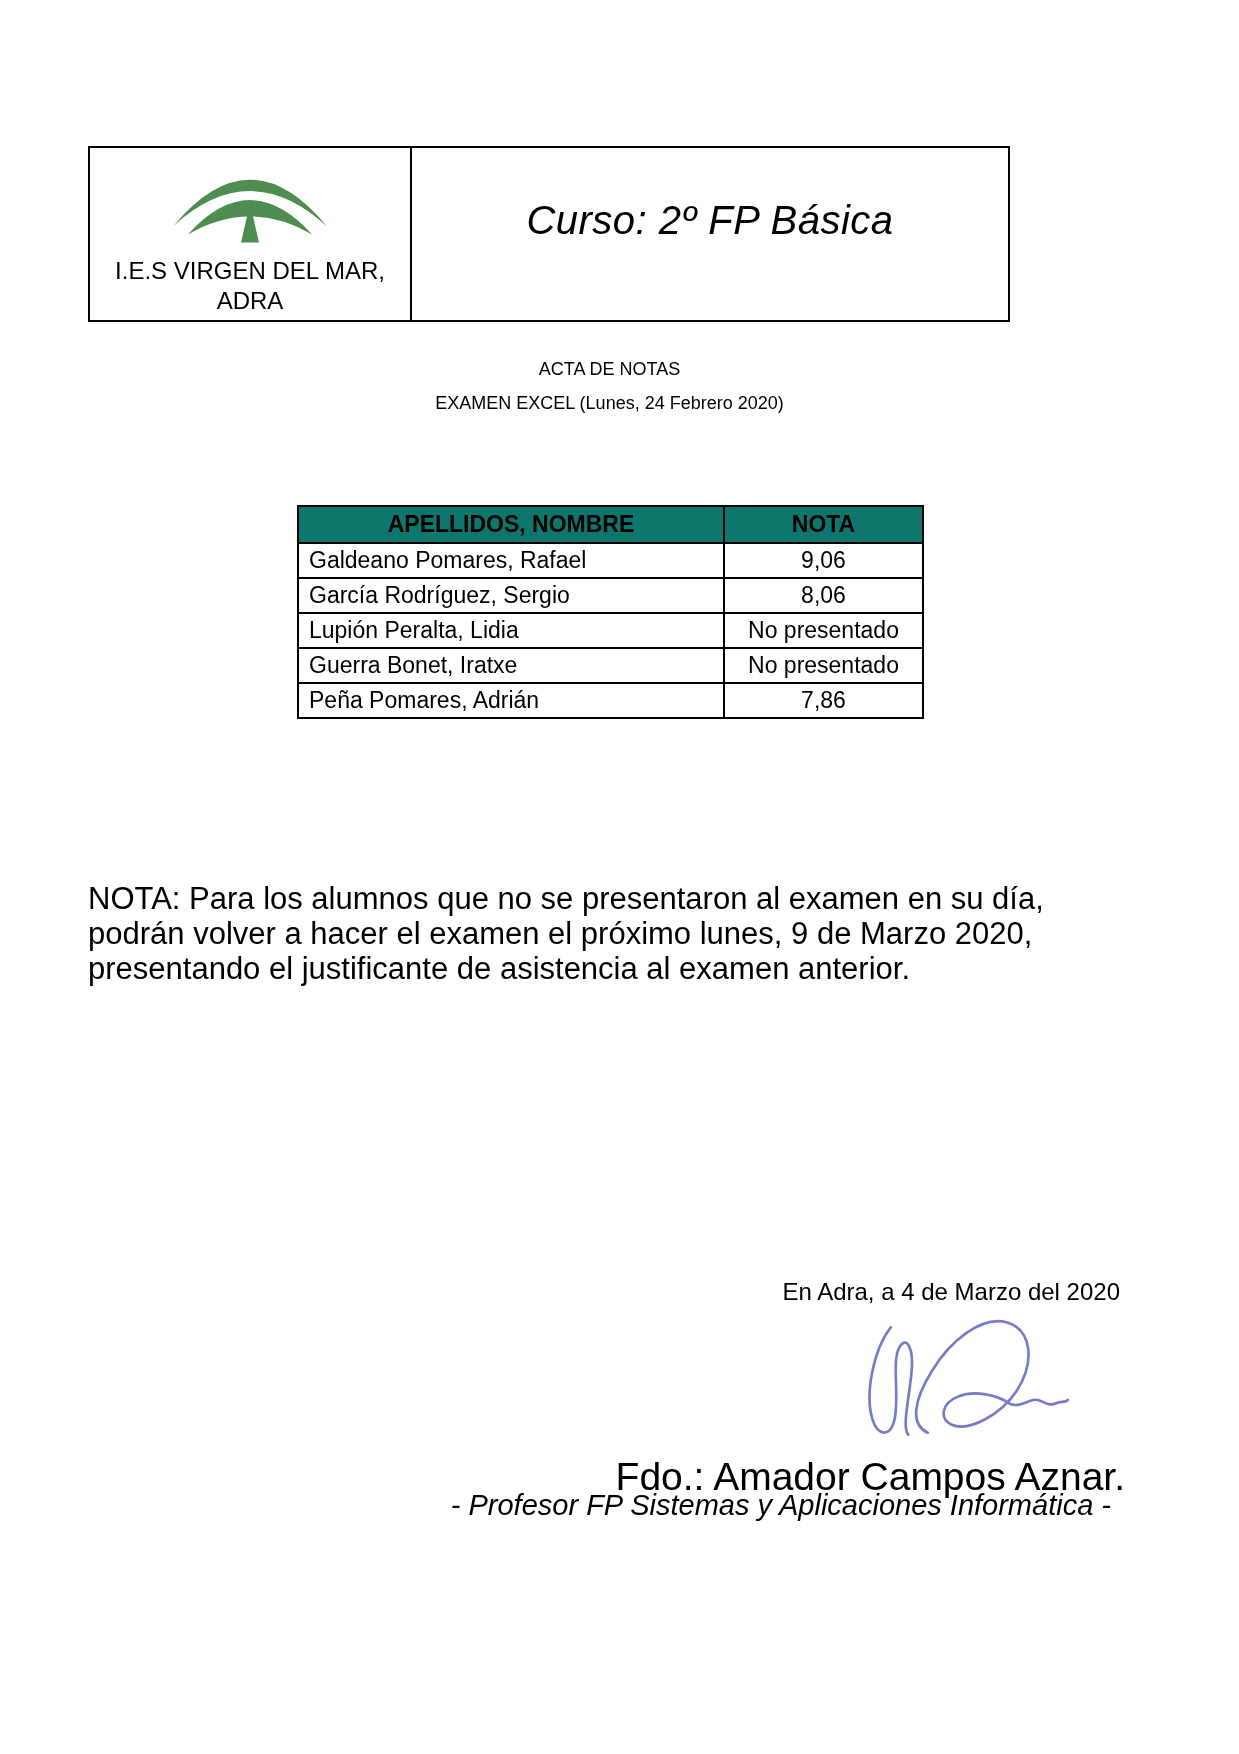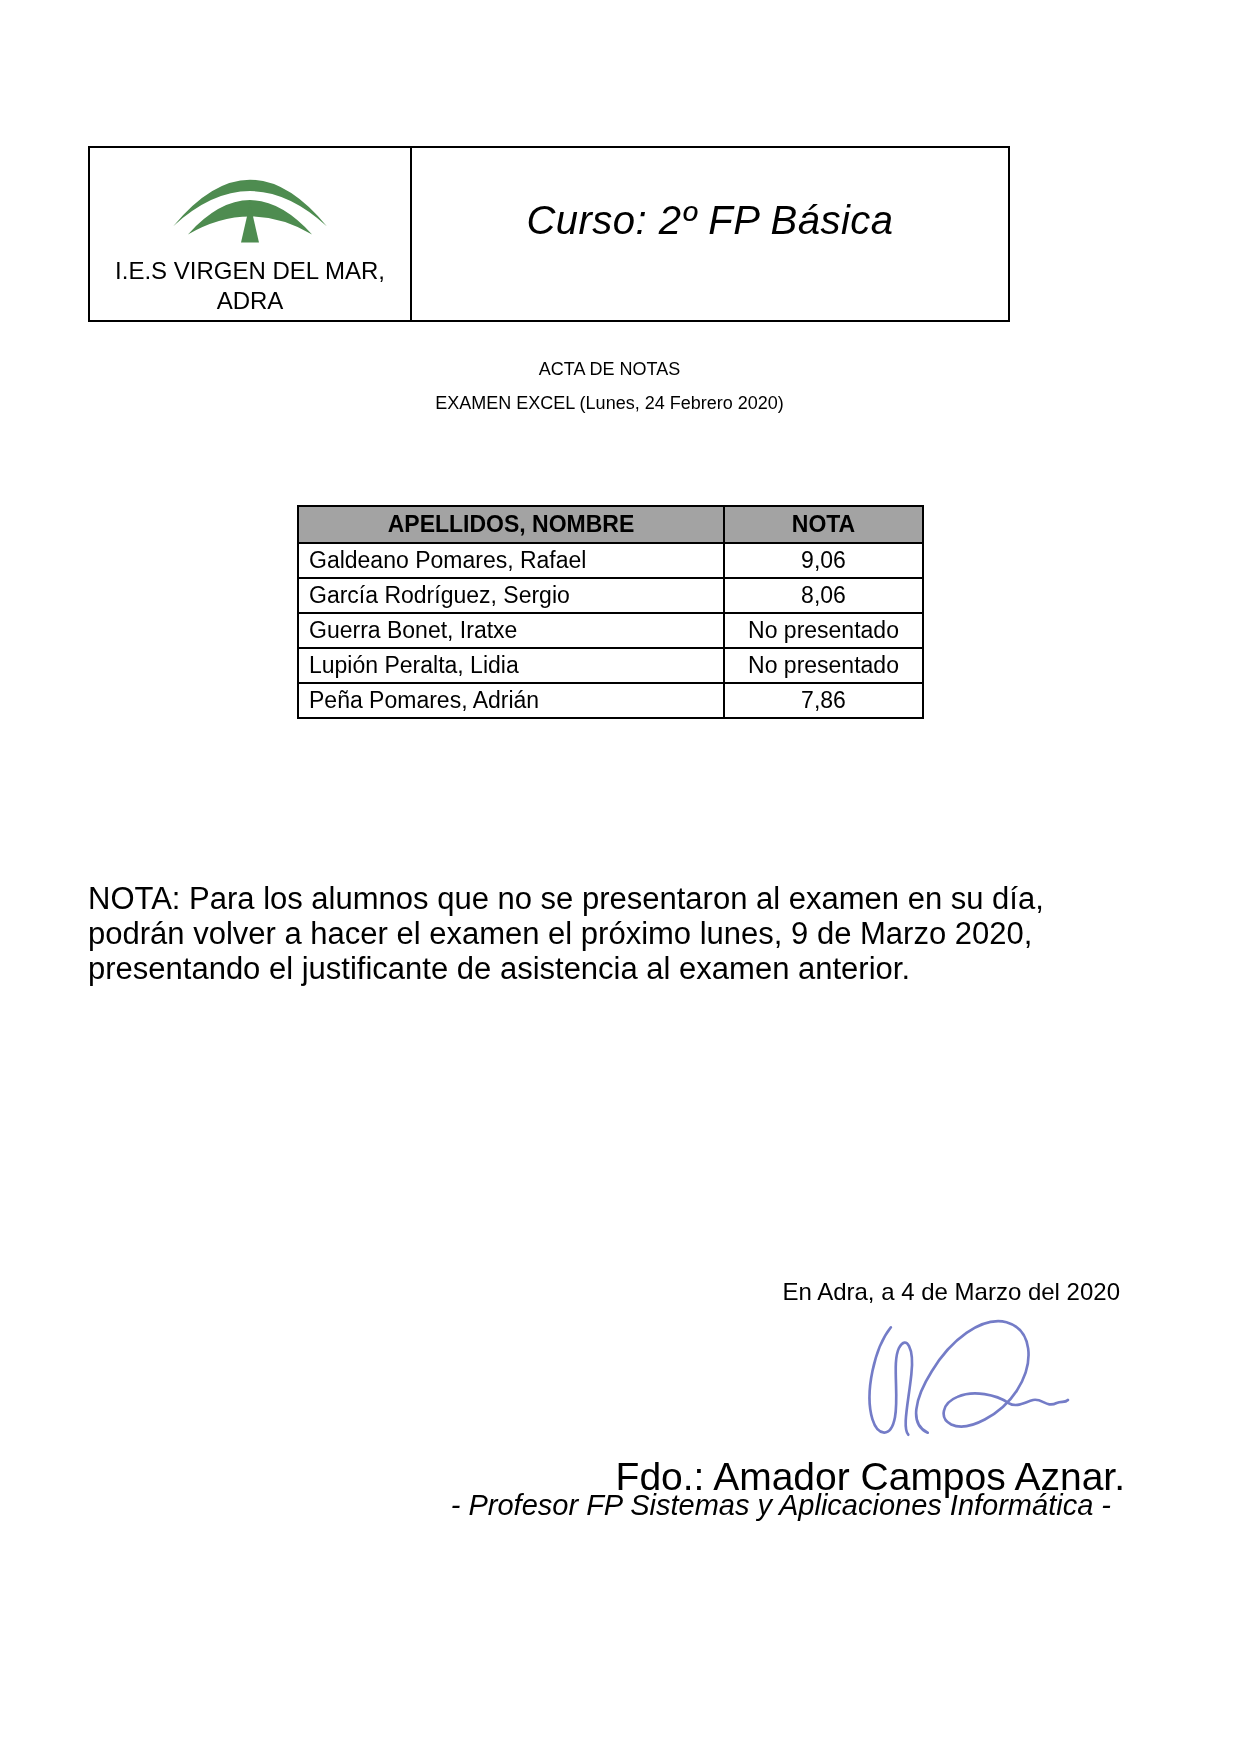--- a/index.html
+++ b/index.html
@@ -55,21 +55,21 @@
     border-collapse:collapse;
     font-size:23px;
   }
   .grades-table th, .grades-table td {
     border:2px solid #000;
     box-sizing:border-box;
     padding:0 10px;
     height:35px;
   }
   .grades-table th {
-    background:#a3a3a3;
+    background:#0f766e;
     font-weight:bold;
     text-align:center;
     height:37px;
   }
   .col-name  { width:426px; text-align:left; }
   .col-grade { width:199px; text-align:center;margin-top:44px; }
 
   
   .note-par {
     position:absolute; left:88px; top:850px;
@@ -137,25 +137,25 @@
     <tbody>
       <tr>
         <td class="col-name">Galdeano Pomares, Rafael</td>
         <td class="col-grade">9,06</td>
       </tr>
       <tr>
         <td class="col-name">García Rodríguez, Sergio</td>
         <td class="col-grade">8,06</td>
       </tr>
       <tr>
-        <td class="col-name">Guerra Bonet, Iratxe</td>
+        <td class="col-name">Lupión Peralta, Lidia</td>
         <td class="col-grade">No presentado</td>
       </tr>
       <tr>
-        <td class="col-name">Lupión Peralta, Lidia</td>
+        <td class="col-name">Guerra Bonet, Iratxe</td>
         <td class="col-grade">No presentado</td>
       </tr>
       <tr>
         <td class="col-name">Peña Pomares, Adrián</td>
         <td class="col-grade">7,86</td>
       </tr>
     </tbody>
   </table>
 
   <p class="note-par">NOTA: Para los alumnos que no se presentaron al examen en su día, podrán volver a hacer el examen el próximo lunes, 9 de Marzo 2020, presentando el justificante de asistencia al examen anterior.</p>

